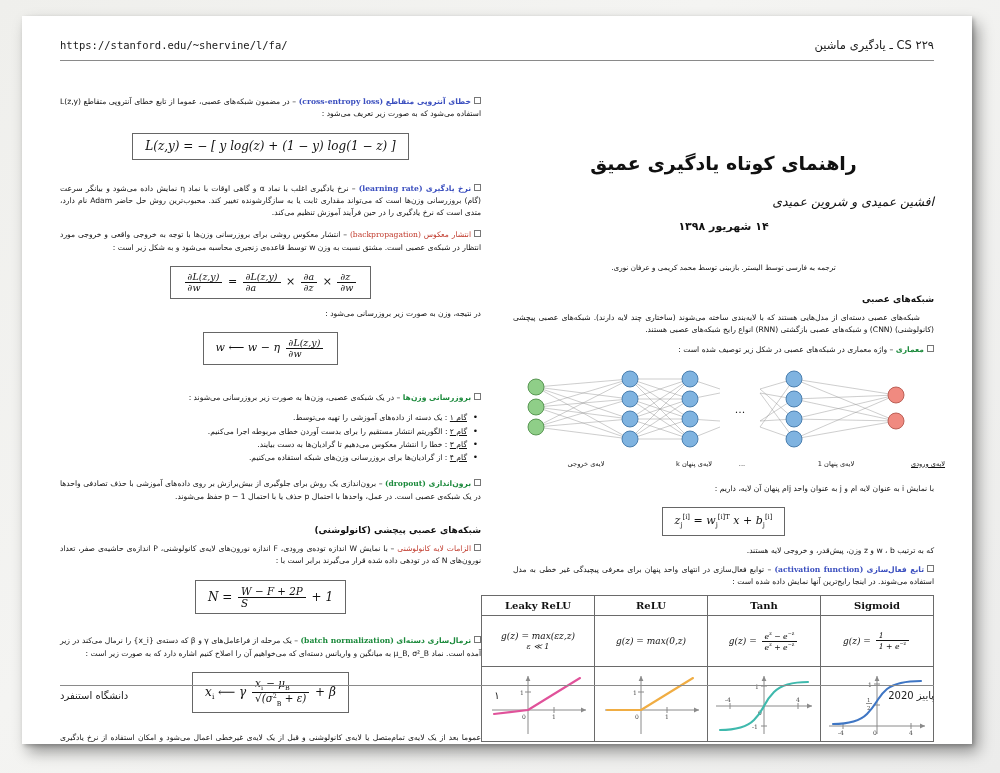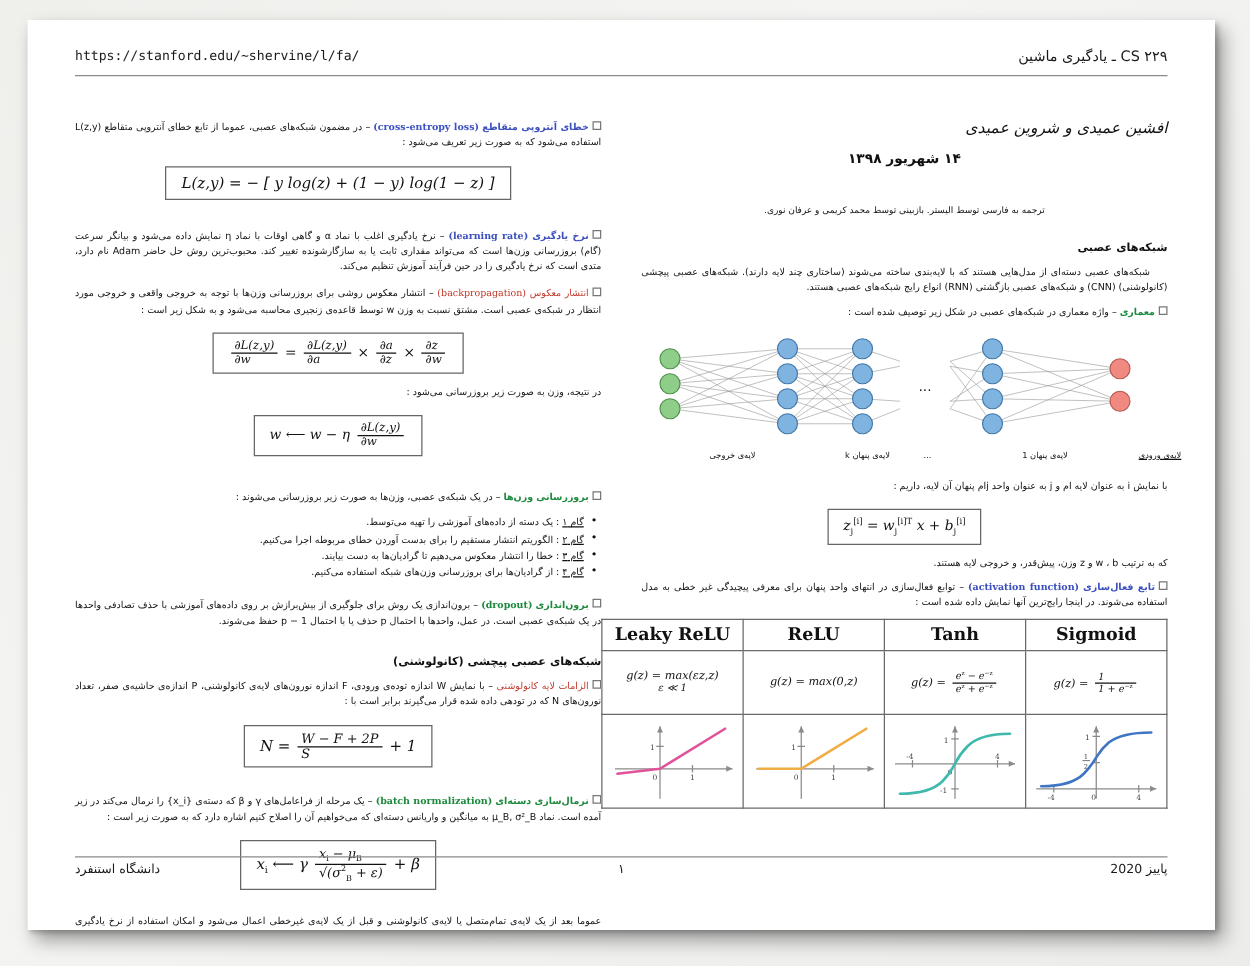--- a/index.html
+++ b/index.html
@@ -196,21 +196,21 @@
     direction: ltr;
   }
   table.act th, table.act td {
     border: 1px solid #6a6a6a;
     text-align: center;
     vertical-align: middle;
   }
   table.act th {
     font-family: "DejaVu Serif", "Liberation Serif", serif;
     font-weight: bold;
-    font-size: 14px;
+    font-size: 10px;
     color: #111;
     padding: 4px 2px;
   }
   table.act td.formula {
     font-family: "DejaVu Serif", "Liberation Serif", serif;
     font-style: italic;
     font-size: 9px;
     padding: 7px 2px;
     color: #111;
     height: 36px;
@@ -226,20 +226,21 @@
 
     <div class="pg-header">
       <span class="hdr-right">CS ۲۲۹ ـ یادگیری ماشین</span>
       <span class="hdr-left">https://stanford.edu/~shervine/l/fa/</span>
     </div>
 
     <div class="body-cols">
 
       <div class="col col-right">
 
+        <div class="doc-title">راهنمای کوتاه یادگیری عمیق</div>
         <div class="doc-authors">افشین عمیدی و شروین عمیدی</div>
         <div class="doc-date">۱۴ شهریور ۱۳۹۸</div>
         <div class="doc-credit">ترجمه به فارسی توسط الیستر. بازبینی توسط محمد کریمی و عرفان نوری.</div>
 
         <div class="section-h">شبکه‌های عصبی</div>
 
         <p class="para indent">شبکه‌های عصبی دسته‌ای از مدل‌هایی هستند که با لایه‌بندی ساخته می‌شوند (ساختاری چند لایه دارند). شبکه‌های عصبی پیچشی (کانولوشنی) (CNN) و شبکه‌های عصبی بازگشتی (RNN) انواع رایج شبکه‌های عصبی هستند.</p>
 
         <p class="para">
           <span class="defsq"></span><span class="term-green">معماری</span>

